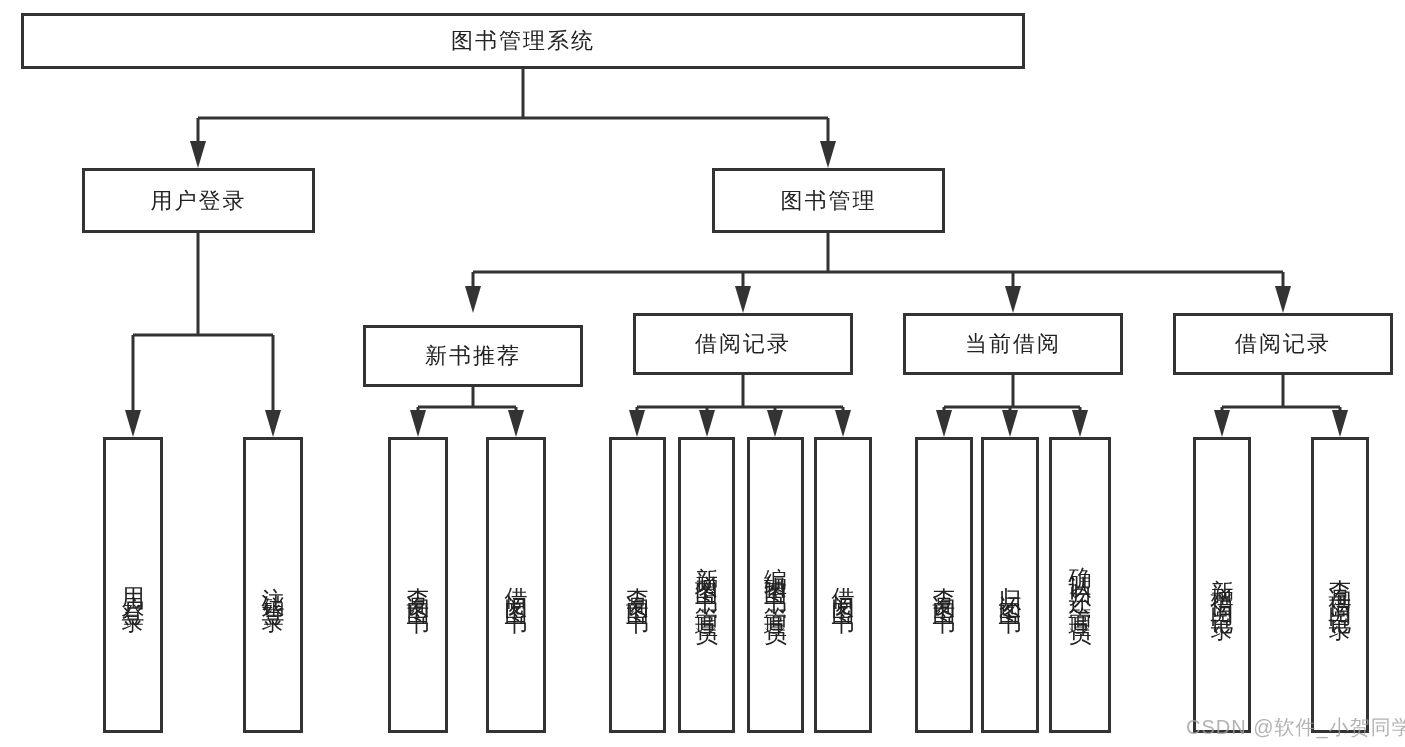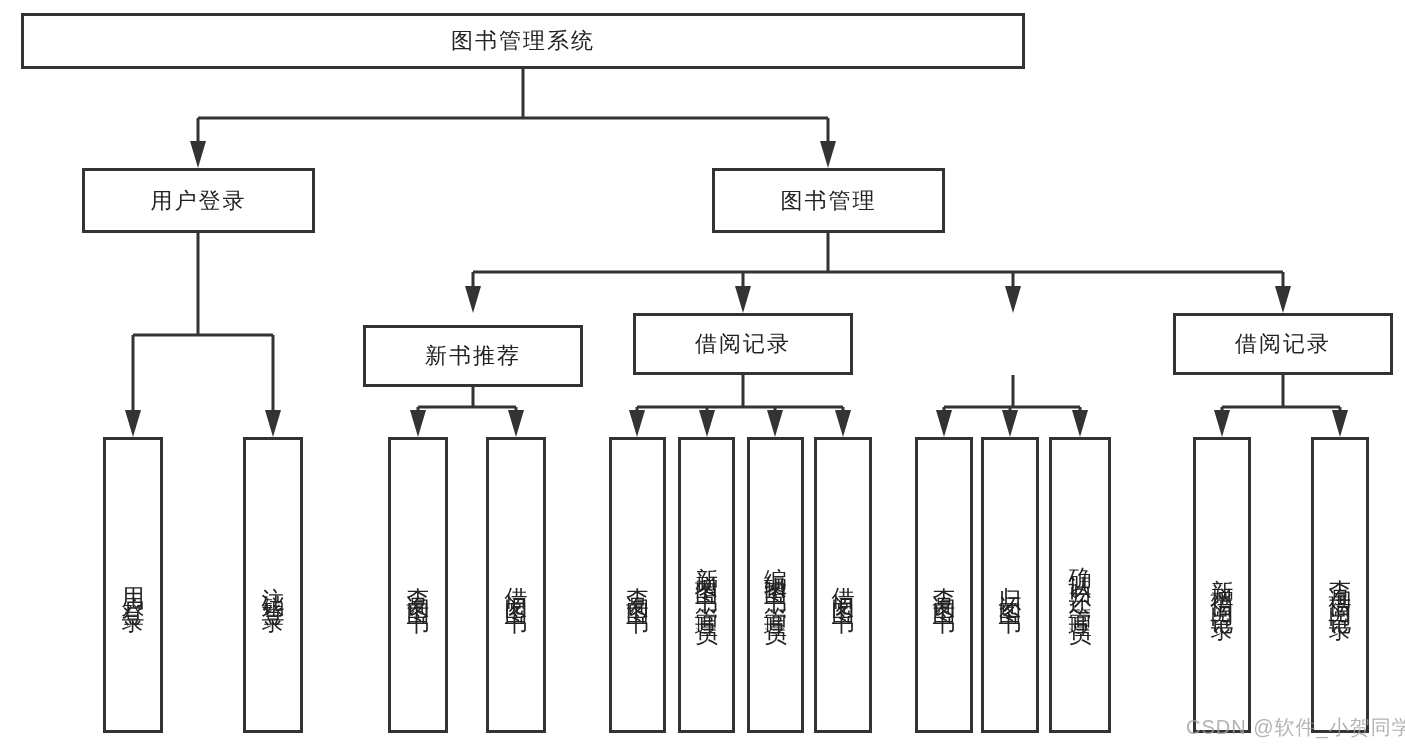--- a/index.html
+++ b/index.html
@@ -106,20 +106,23 @@
   <div class="box h-box" style="left:712px; top:168px; width:233px; height:65px;">
     <span>图书管理</span>
   </div>
 
   <div class="box h-box" style="left:363px; top:325px; width:220px; height:62px;">
     <span>新书推荐</span>
   </div>
   <div class="box h-box" style="left:633px; top:313px; width:220px; height:62px;">
     <span>借阅记录</span>
   </div>
+  <div class="box h-box" style="left:903px; top:313px; width:220px; height:62px;">
+    <span>当前借阅</span>
+  </div>
   <div class="box h-box" style="left:1173px; top:313px; width:220px; height:62px;">
     <span>借阅记录</span>
   </div>
 
   <div class="box v-box" style="left:103px; top:437px; width:60px; height:296px;">
     <span>用户登录</span>
   </div>
   <div class="box v-box" style="left:243px; top:437px; width:60px; height:296px;">
     <span>注销登录</span>
   </div>

